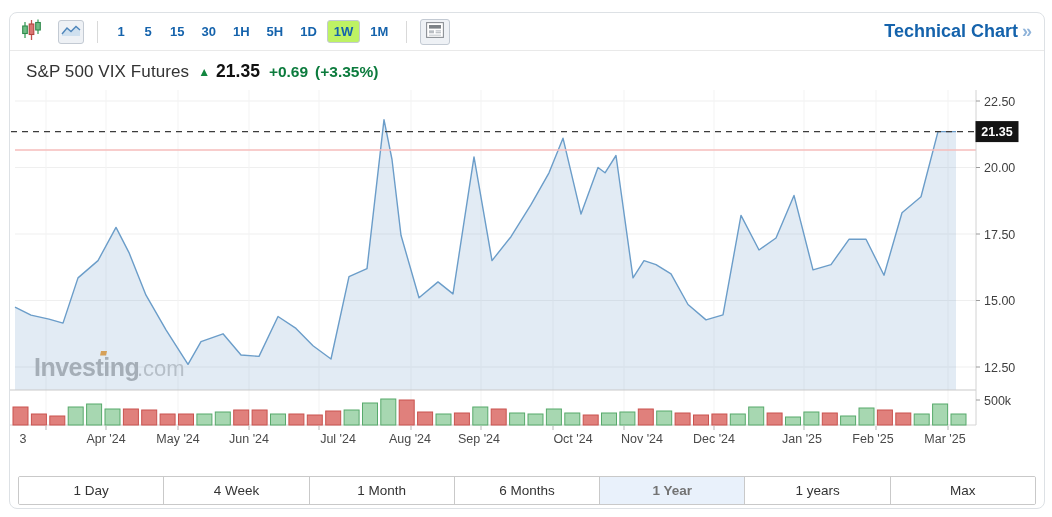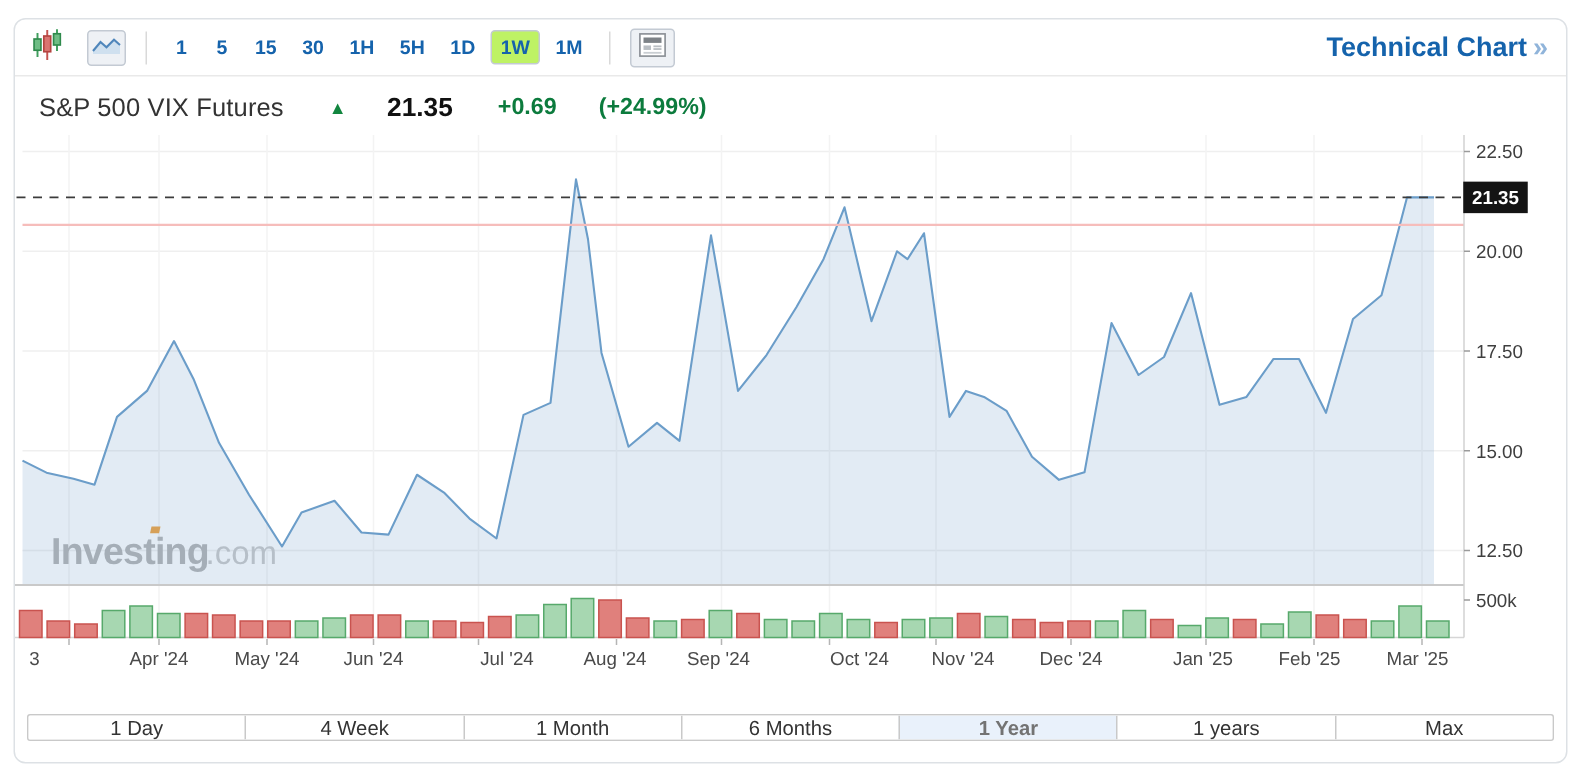--- a/index.html
+++ b/index.html
@@ -21,33 +21,33 @@
   .int-btn { background:none; border:1px solid transparent; color:#1563ac;
     font-weight:bold; font-size:13px; padding:3px 6px; cursor:pointer;
     font-family:"Liberation Sans", sans-serif; border-radius:3px; min-width:24px; }
   .int-btn.active { background:#bef264; border-color:#c3cad3; color:#1563ac; }
   .tb-spacer { flex:1; }
   .tech-link { font-size:18px; font-weight:bold; color:#1563ac; text-decoration:none;
     padding-right:2px; white-space:nowrap; cursor:pointer; }
   .tech-link .chev { color:#90b4da; font-weight:bold; margin-left:4px; }
 
   
-  .title-row { height:37px; display:flex; align-items:center; padding:4px 0 0 16px;gap:21px; }
+  .title-row { height:37px; display:flex; align-items:center; padding:4px 0 0 16px; }
   .instr { font-size:17px; color:#333; letter-spacing:.1px; }
   .dir-arrow { color:#12863f; font-size:12px; margin:0 6px 0 9px; }
   .last-price { font-size:17.5px; font-weight:bold; color:#111; }
   .chg { font-size:15.5px; font-weight:bold; color:#0c7b3d; margin-left:9px; }
   .chg-pct { font-size:15.5px; font-weight:bold; color:#0c7b3d; margin-left:7px; }
 
   
   .chart-area { position:relative; width:1034px; height:357px; margin-top:2px; }
   .chart-area svg { position:absolute; left:0; top:0; }
 
   
-  .tf-bar { display:flex; height:18px; margin:29px 8px 0 8px;
+  .tf-bar { display:flex; height:29px; margin:29px 8px 0 8px;
     border:1px solid #c9c9c9; border-radius:2px; overflow:hidden; background:#fff; }
   .tf-btn { flex:1; border:none; border-left:1px solid #c9c9c9; background:#fff;
     font-size:13.5px; color:#333; cursor:pointer; font-family:"Liberation Sans", sans-serif; }
   .tf-btn:first-child { border-left:none; }
   .tf-btn.active { background:#e9f1fb; font-weight:bold; color:#737373; }
 </style>
 </head>
 <body>
 
 <div class="widget">
@@ -100,21 +100,21 @@
     </button>
     <div class="tb-spacer"></div>
     <a class="tech-link"><span>Technical Chart</span><span class="chev">»</span></a>
   </div>
 
   <div class="title-row">
     <span class="instr">S&amp;P 500 VIX Futures</span>
     <span class="dir-arrow">▲</span>
     <span class="last-price">21.35</span>
     <span class="chg">+0.69</span>
-    <span class="chg-pct">(+24.99%)</span>
+    <span class="chg-pct">(+3.35%)</span>
   </div>
 
   <div class="chart-area">
     <svg id="chart-svg" width="1034" height="357" viewBox="9 88 1034 357" preserveAspectRatio="none">
         <line x1="14" y1="99" x2="975" y2="99" stroke="#efefef" stroke-width="1"></line>
         <line x1="14" y1="165.5" x2="975" y2="165.5" stroke="#efefef" stroke-width="1"></line>
         <line x1="14" y1="232" x2="975" y2="232" stroke="#efefef" stroke-width="1"></line>
         <line x1="14" y1="298.5" x2="975" y2="298.5" stroke="#efefef" stroke-width="1"></line>
         <line x1="14" y1="365" x2="975" y2="365" stroke="#efefef" stroke-width="1"></line>
         <line x1="45" y1="88" x2="45" y2="423" stroke="#f3f3f3" stroke-width="1"></line>

